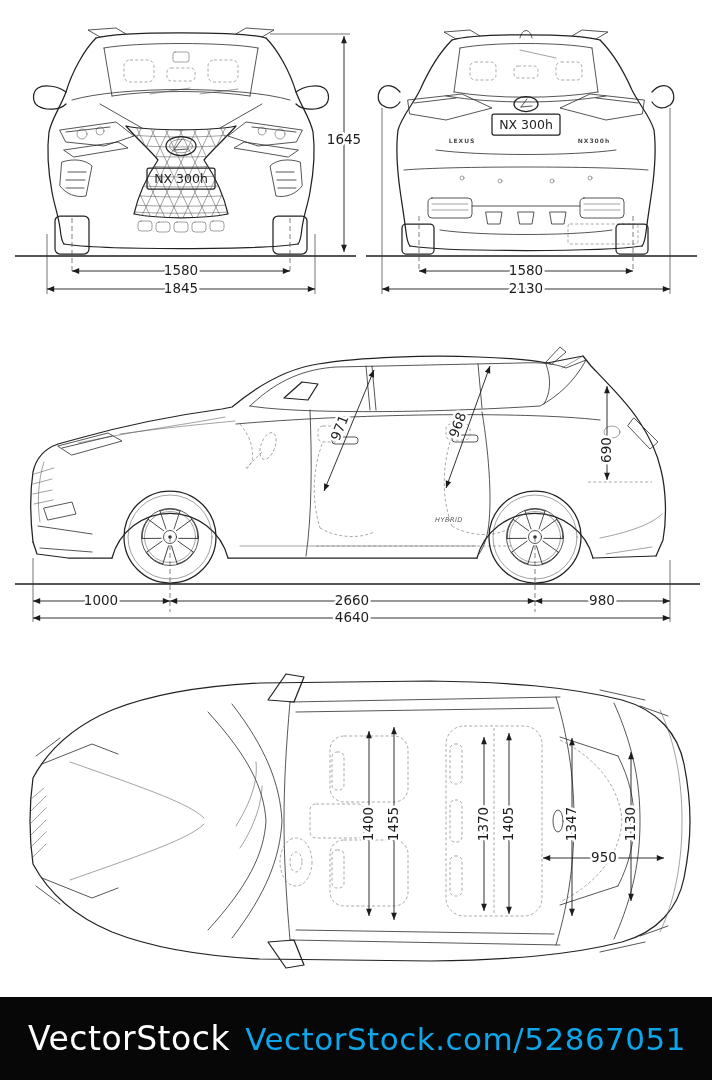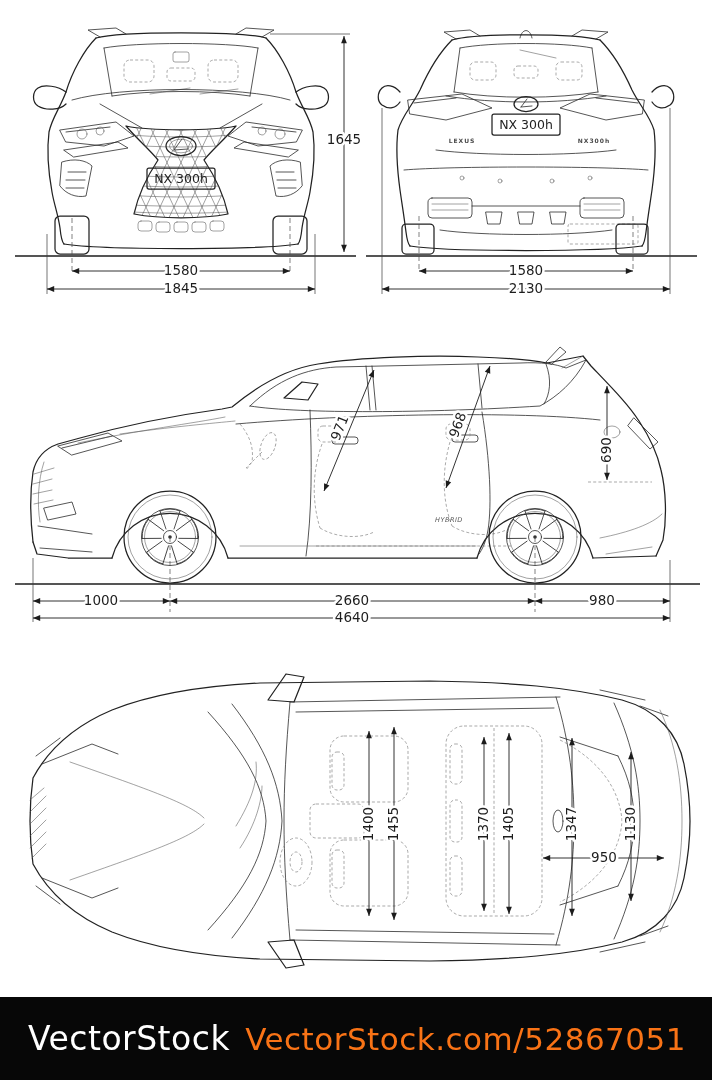--- a/index.html
+++ b/index.html
@@ -21,21 +21,21 @@
   text.plate{font-family:"DejaVu Sans",sans-serif;font-size:12.5px;fill:#222;text-anchor:middle;}
   text.badge{font-family:"DejaVu Sans",sans-serif;font-size:6px;font-weight:bold;
              letter-spacing:1px;fill:#4a4a4a;text-anchor:middle;}
   text.sbadge{font-family:"DejaVu Sans",sans-serif;font-size:6.5px;font-style:italic;
               letter-spacing:.5px;fill:#555;text-anchor:middle;}
   
   .wm-bar{position:absolute;left:0;top:997px;width:712px;height:83px;background:#070707;
           display:flex;align-items:center;justify-content:space-between;
           padding:0 26px 0 28px;box-sizing:border-box;}
   .wm-logo{color:#fff;font-size:33px;letter-spacing:.5px;}
-  .wm-url{color:#f97316;font-size:31px;letter-spacing:.5px;}
+  .wm-url{color:#0ea5e9;font-size:31px;letter-spacing:.5px;}
 </style>
 </head>
 <body>
 
 <div class="page">
 <svg width="712" height="997" viewBox="0 0 712 997">
   <defs>
     <marker id="ar" viewBox="0 0 10 10" refX="10" refY="5" markerWidth="11" markerHeight="8" orient="auto-start-reverse">
       <path d="M0,1 L10,5 L0,9 Z" fill="#1c1c1c"></path>
     </marker>

